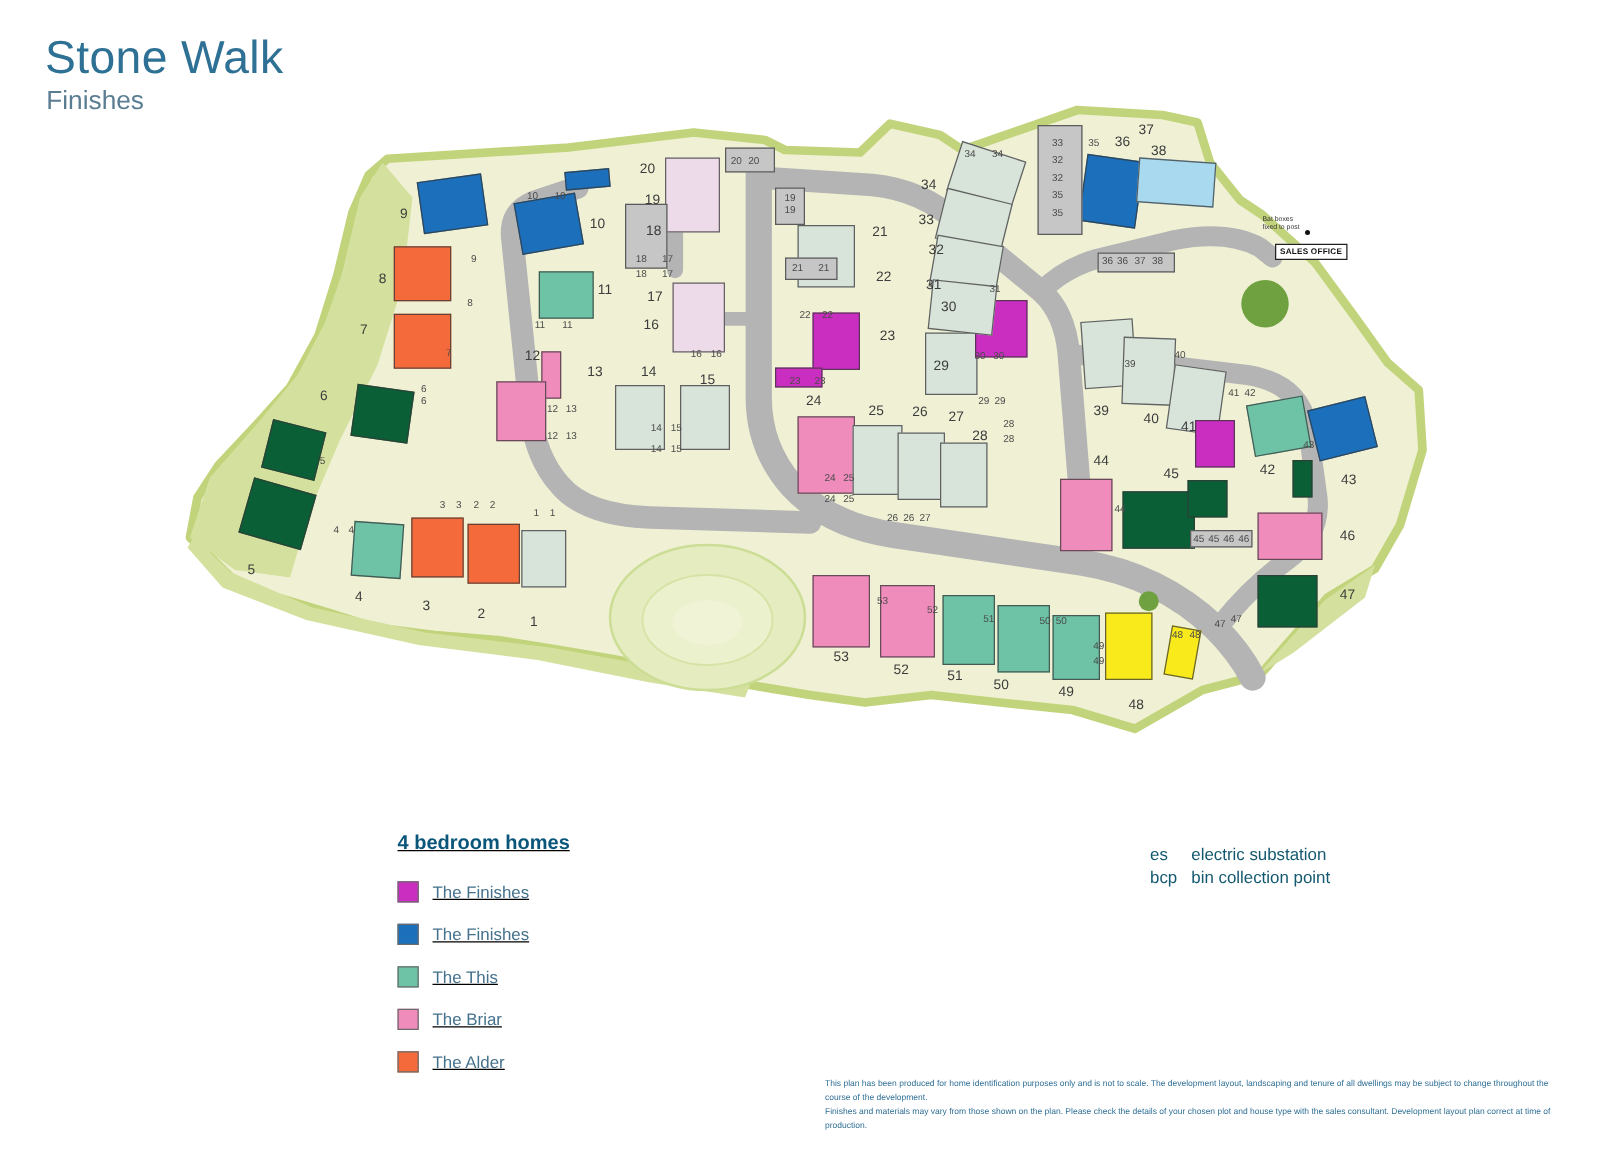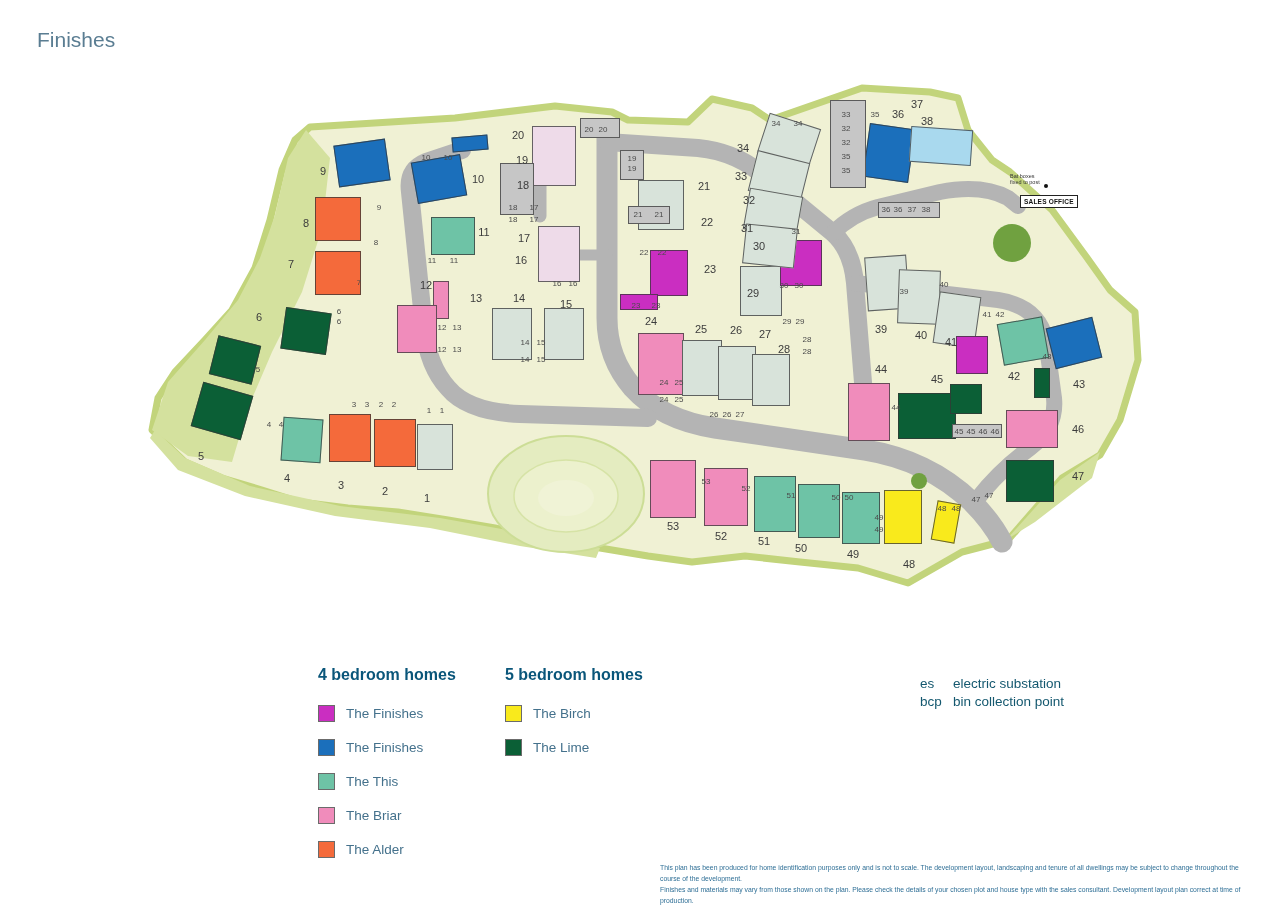--- a/index.html
+++ b/index.html
@@ -30,21 +30,21 @@
     position:absolute;left:1020px;top:195px;background:#fff;border:1px solid #222;
     font-size:6.5px;font-weight:bold;padding:2px 3px;letter-spacing:.2px;color:#111;
   }
   .bat-note{
     position:absolute;left:1010px;top:173px;width:36px;
     font-size:5.5px;line-height:1.15;color:#333;
   }
   .bat-dot{position:absolute;left:1044px;top:184px;width:4px;height:4px;border-radius:50%;background:#111;}
 
   
-  .legend{position:absolute;left:318px;top:666px;display:flex;}
+  .legend{position:absolute;left:318px;top:666px;display:flex;text-decoration:underline;}
   .legend-section{width:187px;}
   .legend-section:nth-child(2){width:180px;}
   .legend-section:nth-child(3){width:235px;}
   .legend-heading{font-size:16px;font-weight:600;color:#0a567a;margin:0 0 20px 0;}
   .legend-item{display:flex;align-items:center;margin-bottom:16px;height:18px;}
   .legend-swatch{width:17px;height:17px;border:1px solid #6b6b6b;box-sizing:border-box;margin-right:11px;flex:0 0 auto;}
   .legend-label{font-size:13.5px;color:#44718c;}
 
   .notes{position:absolute;left:920px;top:676px;}
   .note-row{display:flex;font-size:13.5px;color:#14586f;margin-bottom:3px;}
@@ -52,20 +52,21 @@
 
   .disclaimer{
     position:absolute;left:660px;top:863px;width:600px;
     font-size:6.8px;line-height:1.6;color:#2f6f96;
   }
 </style>
 </head>
 <body>
 
 <div class="header">
+  <h1 class="title">Stone Walk</h1>
   <div class="subtitle">Finishes</div>
 </div>
 
 <div class="map">
 
   <svg width="1280" height="920" viewBox="0 0 1280 920">
 
     <polygon points="310,127 455,118 555,106 612,112 628,120 688,122 712,99 752,108 770,120 862,88 930,92 958,98 968,130 992,160 1010,172 1052,210 1085,255 1110,290 1135,312 1138,360 1120,420 1100,455 1062,478 1008,540 962,552 908,583 858,568 800,562 745,556 692,562 648,556 600,548 548,540 495,528 448,520 398,512 348,508 300,502 262,490 222,478 185,462 152,430 158,398 175,372 205,340 232,310 255,268 270,220 282,170 295,140" fill="#f0f1d4" stroke="#c2d47b" stroke-width="7" stroke-linejoin="round"></polygon>
 
     <polygon points="152,430 168,382 205,340 238,300 260,258 275,215 288,158 306,130 330,158 322,228 302,292 272,352 248,408 232,462 188,456" fill="#d4e19e"></polygon>
@@ -321,31 +322,20 @@
       </div>
       <div class="legend-item">
         <span class="legend-swatch" style="background: rgb(240, 140, 187);"></span>
         <span class="legend-label">The Briar</span>
       </div>
       <div class="legend-item">
         <span class="legend-swatch" style="background: rgb(244, 106, 59);"></span>
         <span class="legend-label">The Alder</span>
       </div>
     </div>
-    <div class="legend-section">
-      <h3 class="legend-heading">5 bedroom homes</h3>
-      <div class="legend-item">
-        <span class="legend-swatch" style="background: rgb(249, 234, 28);"></span>
-        <span class="legend-label">The Birch</span>
-      </div>
-      <div class="legend-item">
-        <span class="legend-swatch" style="background: rgb(11, 95, 54);"></span>
-        <span class="legend-label">The Lime</span>
-      </div>
-    </div>
   </div>
 
 <div class="notes" id="notes">
     <div class="note-row">
       <span class="note-abbr">es</span>
       <span>electric substation</span>
     </div>
     <div class="note-row">
       <span class="note-abbr">bcp</span>
       <span>bin collection point</span>

